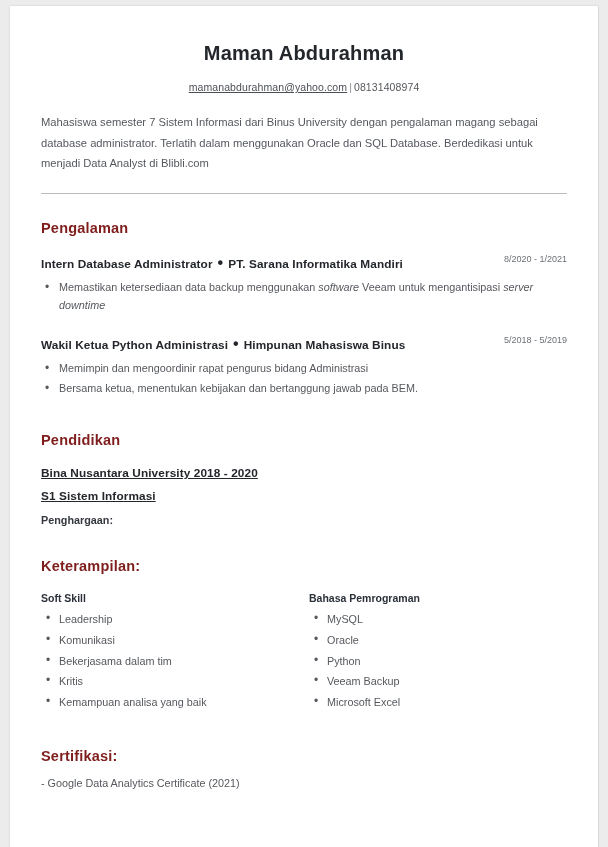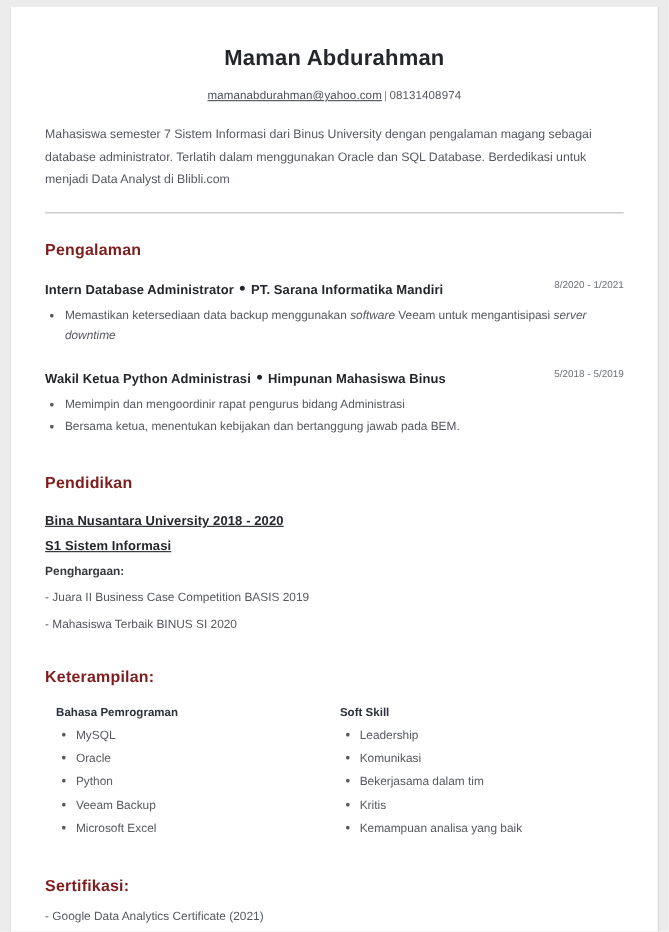--- a/index.html
+++ b/index.html
@@ -241,49 +241,45 @@
             </ul>
           </div>
         </div>
     </div>
 
     <div class="section sec-pendidikan">
       <h2 class="section-title">Pendidikan</h2>
       <div class="edu-line">Bina Nusantara University 2018 - 2020</div>
       <div class="edu-line second">S1 Sistem Informasi</div>
       <div class="edu-sub">Penghargaan:</div>
-      <div id="awards-list">
-          <div class="dash-line">- Juara II Business Case Competition BASIS 2019</div>
-          <div class="dash-line">- Mahasiswa Terbaik BINUS SI 2020</div>
-        </div>
     </div>
 
     <div class="section sec-keterampilan">
       <h2 class="section-title">Keterampilan:</h2>
       <div class="skills-cols" id="skills-columns">
+          <div class="skills-col">
+            <div class="skill-head">Soft Skill</div>
+            <ul class="skills">
+              <li>Leadership</li>
+              <li>Komunikasi</li>
+              <li>Bekerjasama dalam tim</li>
+              <li>Kritis</li>
+              <li>Kemampuan analisa yang baik</li>
+            </ul>
+          </div>
           <div class="skills-col right">
             <div class="skill-head">Bahasa Pemrograman</div>
             <ul class="skills">
               <li>MySQL</li>
               <li>Oracle</li>
               <li>Python</li>
               <li>Veeam Backup</li>
               <li>Microsoft Excel</li>
             </ul>
           </div>
-          <div class="skills-col">
-            <div class="skill-head">Soft Skill</div>
-            <ul class="skills">
-              <li>Leadership</li>
-              <li>Komunikasi</li>
-              <li>Bekerjasama dalam tim</li>
-              <li>Kritis</li>
-              <li>Kemampuan analisa yang baik</li>
-            </ul>
-          </div>
         </div>
     </div>
 
     <div class="section sec-sertifikasi">
       <h2 class="section-title">Sertifikasi:</h2>
       <div id="certifications-list">
           <div class="cert-line">- Google Data Analytics Certificate (2021)</div>
         </div>
     </div>
 

